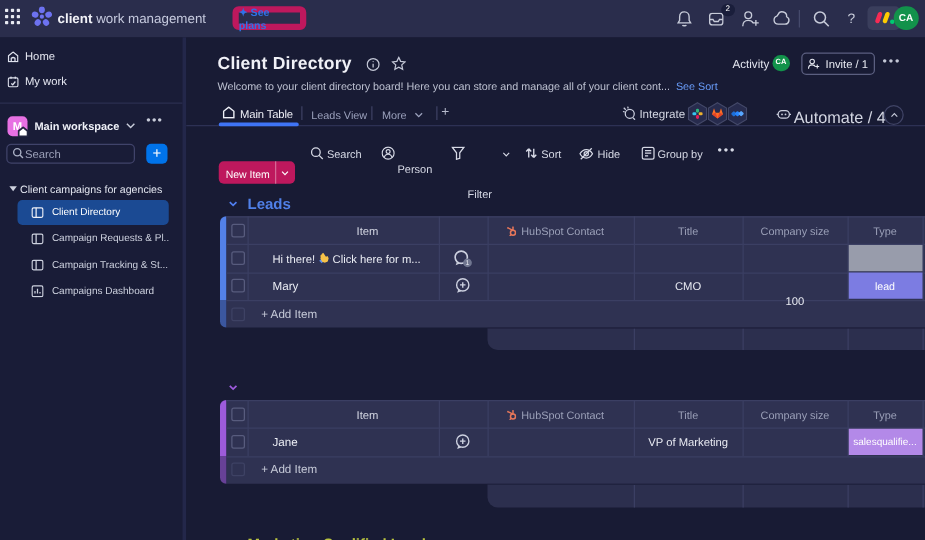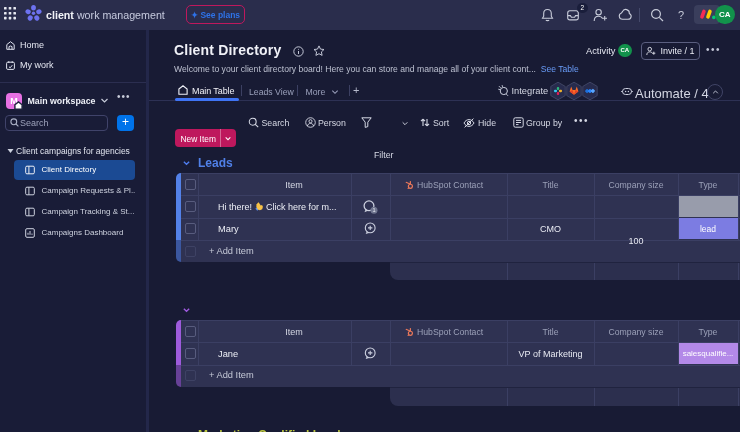--- a/index.html
+++ b/index.html
@@ -50,21 +50,21 @@
         <ellipse cx="8.5" cy="2.8" rx="2.4" ry="2.7"></ellipse>
         <ellipse cx="13.9" cy="6.7" rx="2.4" ry="2.7" transform="rotate(72 13.9 6.7)"></ellipse>
         <ellipse cx="11.8" cy="13" rx="2.4" ry="2.7" transform="rotate(144 11.8 13)"></ellipse>
         <ellipse cx="5.2" cy="13" rx="2.4" ry="2.7" transform="rotate(-144 5.2 13)"></ellipse>
         <ellipse cx="3.1" cy="6.7" rx="2.4" ry="2.7" transform="rotate(-72 3.1 6.7)"></ellipse>
         <circle cx="8.5" cy="8.3" r="1.7"></circle>
       </g>
     </svg>
     <div class="abs" style="left:46px;top:8.5px;font-size:10.7px;color:#f1f2f7;letter-spacing:0"><b>client</b> <span style="color:#c6cade;font-weight:400">work management</span></div>
 
-    <div class="abs" style="left:186px;top:5px;width:59px;height:19px;border:1px solid #be185d;border-radius:5px;display:flex;align-items:center;justify-content:center;color:#2e72e8;font-size:8.5px;font-weight:bold;">✦&nbsp;See plans</div>
+    <div class="abs" style="left:186px;top:5px;width:59px;height:19px;border:5px solid #be185d;border-radius:5px;display:flex;align-items:center;justify-content:center;color:#2e72e8;font-size:8.5px;font-weight:bold;">✦&nbsp;See plans</div>
 
     <svg class="abs" style="left:541px;top:8px" width="13" height="14" viewBox="0 0 13 14" fill="none" stroke="#c7cbd9" stroke-width="1.1">
       <path d="M6.5 1.5 C4 1.5 2.7 3.3 2.7 5.5 L2.7 8.2 L1.5 10.3 L11.5 10.3 L10.3 8.2 L10.3 5.5 C10.3 3.3 9 1.5 6.5 1.5 Z"></path>
       <path d="M5 12 C5.3 12.8 7.7 12.8 8 12"></path>
     </svg>
     <svg class="abs" style="left:567px;top:9.5px" width="12" height="11" viewBox="0 0 12 11" fill="none" stroke="#c7cbd9" stroke-width="1.1">
       <rect x="0.7" y="0.7" width="10.6" height="9.2" rx="2.2"></rect>
       <path d="M0.8 5.6 L3.4 5.6 L4.4 7.2 L7.6 7.2 L8.6 5.6 L11.2 5.6"></path>
     </svg>
     <div class="abs" style="left:577px;top:2.5px;width:10.5px;height:10.5px;border-radius:50%;background:#1a1e3b;color:#fff;font-size:6.5px;display:flex;align-items:center;justify-content:center;">2</div>
@@ -172,21 +172,21 @@
     <div class="abs" style="left:469px;top:13.5px;width:13.5px;height:13.5px;border-radius:50%;background:#12924b;color:#fff;font-size:6px;font-weight:bold;display:flex;align-items:center;justify-content:center;">CA</div>
     <div class="abs" style="left:492px;top:12px;width:59px;height:17.5px;border:1px solid #5b5f80;border-radius:4px;display:flex;align-items:center;justify-content:center;color:#e8eaf2;font-size:9px;">
       <svg style="margin-right:4px" width="10" height="10" viewBox="0 0 15 14" fill="none" stroke="#e8eaf2" stroke-width="1.3">
           <circle cx="5.6" cy="4.2" r="2.7"></circle>
           <path d="M1.2 13 C1.2 9.8 3.2 8.3 5.6 8.3 C7.4 8.3 8.9 9.1 9.6 10.6"></path>
           <path d="M11.7 8 L11.7 12.6 M9.4 10.3 L14 10.3"></path>
         </svg>
       Invite / 1
     </div>
     <div class="abs" style="left:557px;top:14px;font-size:10px;color:#c3c7d6;letter-spacing:1.5px;">•••</div>
-    <div class="abs" style="left:25px;top:33.5px;font-size:8.6px;color:#bcc0d0;">Welcome to your client directory board! Here you can store and manage all of your client cont...&nbsp;&nbsp;<span style="color:#699cf8">See Table</span></div>
+    <div class="abs" style="left:25px;top:33.5px;font-size:8.6px;color:#bcc0d0;">Welcome to your client directory board! Here you can store and manage all of your client cont...&nbsp;&nbsp;<span style="color:#699cf8">See Sort</span></div>
 
     <div class="abs" style="left:0;top:70px;width:591px;height:1px;background:#2d3154;"></div>
     <svg class="abs" style="left:29px;top:55px" width="10" height="10" viewBox="0 0 9 9" fill="none" stroke="#eef0f7" stroke-width="1">
         <path d="M0.8 3.6 L4.5 0.7 L8.2 3.6 L8.2 8.3 L0.8 8.3 Z"></path>
       </svg>
     <div class="abs" style="left:43px;top:56px;font-size:9px;letter-spacing:-0.1px;color:#f0f1f7;">Main Table</div>
     <div class="abs" style="left:26px;top:68px;width:64px;height:2.5px;border-radius:2px;background:#3f74f5;"></div>
     <div class="abs" style="left:92px;top:55px;width:1px;height:11px;background:#3c4062;"></div>
     <div class="abs" style="left:100px;top:56.5px;font-size:8.7px;color:#9aa0bb;">Leads View</div>
     <div class="abs" style="left:148px;top:55px;width:1px;height:11px;background:#3c4062;"></div>
@@ -246,21 +246,21 @@
     <svg class="abs" style="left:99px;top:87px" width="11" height="11" viewBox="0 0 14 14" fill="none" stroke="#d6d9e5" stroke-width="1.3">
         <circle cx="6" cy="6" r="4.4"></circle>
         <path d="M9.3 9.3 L13 13"></path>
       </svg>
     <div class="abs" style="left:112.5px;top:88px;font-size:8.8px;color:#d6d9e5;">Search</div>
     <svg class="abs" style="left:155.5px;top:87px" width="11" height="11" viewBox="0 0 12 12" fill="none" stroke="#d6d9e5" stroke-width="1">
       <circle cx="6" cy="6" r="5.2"></circle>
         <circle cx="6" cy="4.6" r="1.7"></circle>
         <path d="M2.6 10 C3 7.9 4.4 7 6 7 C7.6 7 9 7.9 9.4 10"></path>
     </svg>
-    <div class="abs" style="left:169px;top:88px;font-size:8.8px;color:#d6d9e5;">Person</div>
+    <div class="abs" style="left:169px;top:100px;font-size:8.8px;color:#d6d9e5;">Person</div>
     <svg class="abs" style="left:211.5px;top:87px" width="11" height="11" viewBox="0 0 11 11" fill="none" stroke="#d6d9e5" stroke-width="1">
         <path d="M0.8 0.8 L10.2 0.8 L6.8 5.2 L6.8 9.6 L4.2 10.4 L4.2 5.2 Z"></path>
       </svg>
     <div class="abs" style="left:225px;top:88px;font-size:8.8px;color:#d6d9e5;margin-top:32px;">Filter</div>
     <svg class="abs" style="left:251.5px;top:89.5px" width="8" height="7" viewBox="0 0 9 9" fill="none" stroke="#d6d9e5" stroke-width="1.2">
         <path d="M1.5 3 L4.5 6 L7.5 3"></path>
       </svg>
     <svg class="abs" style="left:270.5px;top:87px" width="10" height="11" viewBox="0 0 10 11" fill="none" stroke="#d6d9e5" stroke-width="1.1">
       <path d="M3 2.2 L3 9 M3 2 L1 4.2 M3 2 L5 4.2 M7 8.8 L7 2 M7 9 L5 6.8 M7 9 L9 6.8"></path>
     </svg>

